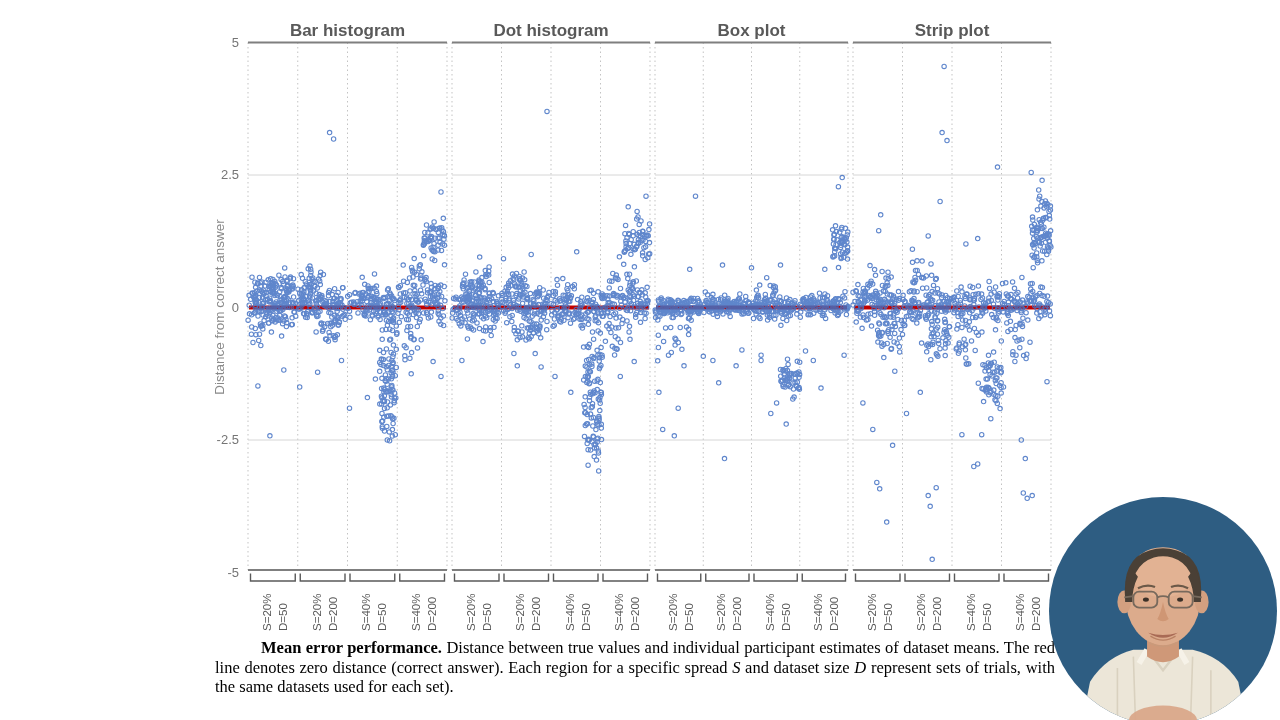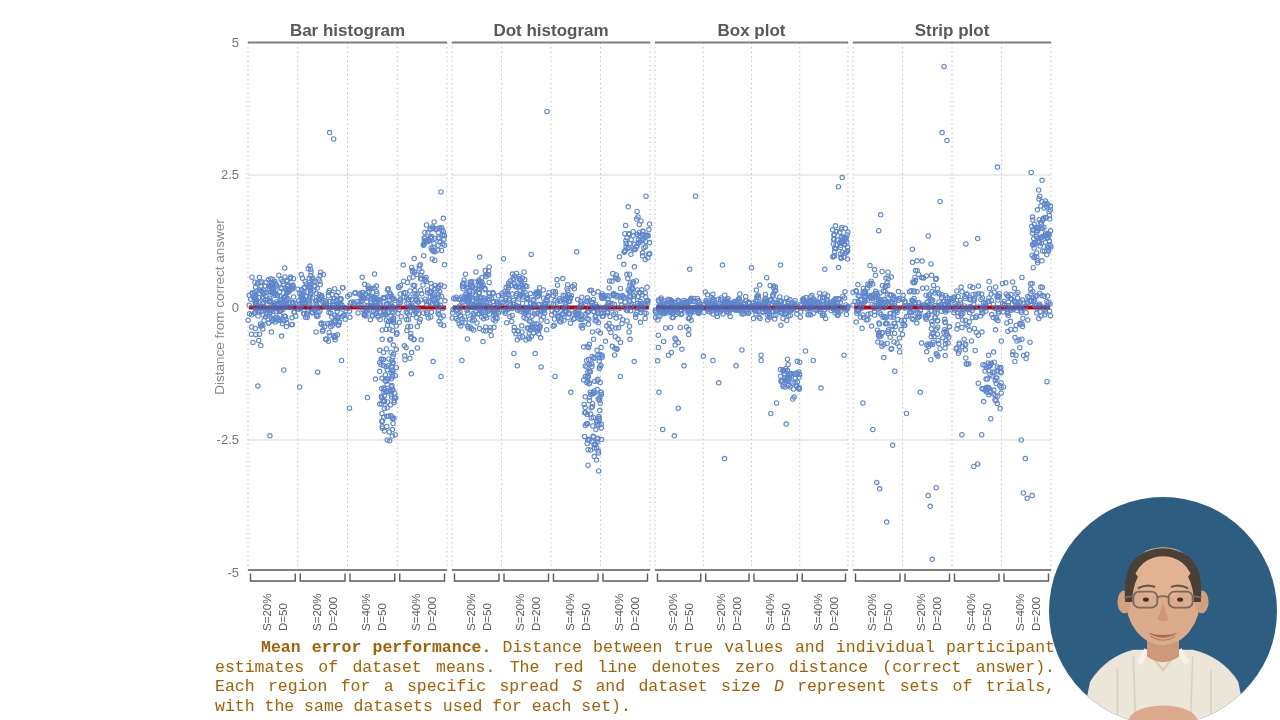--- a/index.html
+++ b/index.html
@@ -1,21 +1,21 @@
 <!DOCTYPE html>
 <html><head>
 <meta charset="utf-8">
 <style>
   html,body{margin:0;padding:0;background:#ffffff;}
   #frame{position:relative;width:1280px;height:720px;background:#ffffff;overflow:hidden;
          font-family:"Liberation Sans",sans-serif;}
   #figure{position:absolute;left:0;top:0;}
   #caption{position:absolute;left:215px;top:638px;width:840px;
-           font-family:Liberation Mono, monospace;font-size:16.5px;line-height:19.5px;
-           color:#a16207;text-align:justify;}
+           font-family:Liberation Serif, serif;font-size:16.5px;line-height:19.5px;
+           color:#000000;text-align:justify;}
   #caption .indent{display:inline-block;width:46px;}
   #webcam{position:absolute;left:1049px;top:497px;width:228px;height:228px;
           border-radius:50%;overflow:hidden;}
   text{font-family:"Liberation Sans",sans-serif;}
   .panel-title{font-size:17px;font-weight:bold;fill:#595959;}
   .ytick{font-size:13px;fill:#757575;}
   .yaxis-title{font-size:13.5px;fill:#8a8a8a;}
   .xlab{font-size:11.5px;fill:#595959;}
 </style>
 </head>

